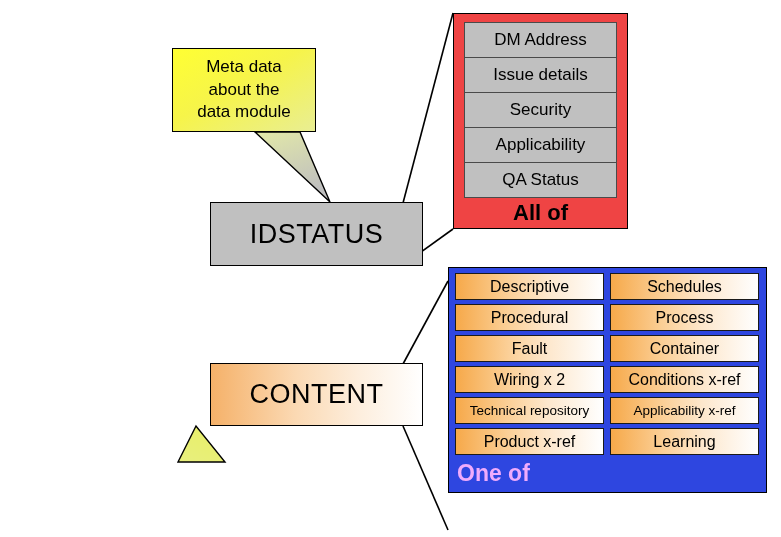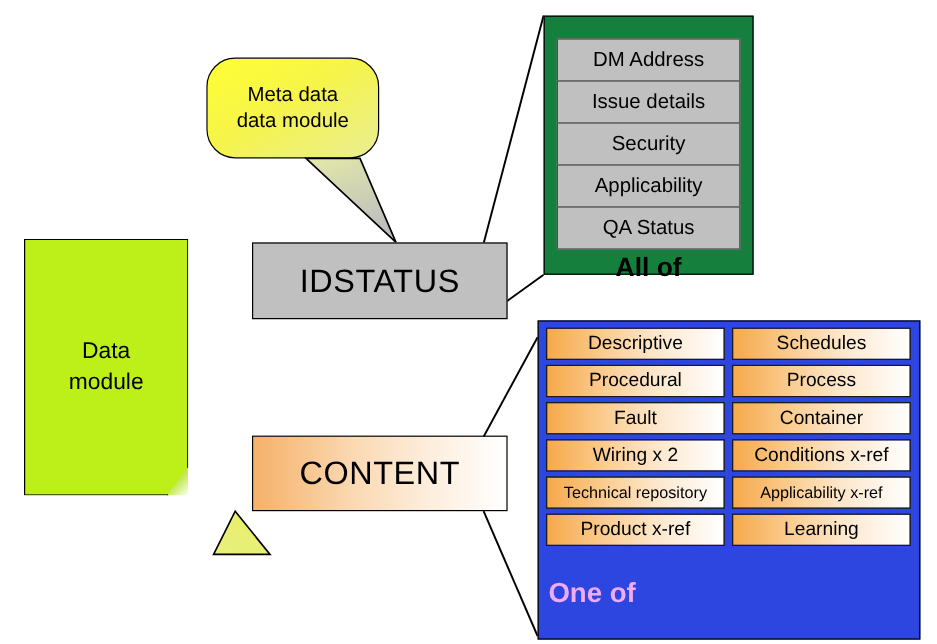--- a/index.html
+++ b/index.html
@@ -58,50 +58,49 @@
   .callout .bubble{
     position:absolute;left:0;top:0;
     border:1px solid #000;box-sizing:border-box;
     display:flex;align-items:center;justify-content:center;
     text-align:center;font-size:17px;line-height:1.32;
   }
   #callout-meta{left:172px;top:48px;width:144px;height:84px;}
   #callout-meta .bubble{
     width:144px;height:84px;
     background:linear-gradient(to bottom right,#ffff33 0%,#f6f44a 45%,#e9ee93 100%);
-    border-radius:24px;
   }
   #callout-user{left:95px;top:462px;width:141px;height:58px;}
   #callout-user .bubble{
     width:141px;height:58px;
     background:linear-gradient(to right,#f2f24d 0%,#dbdf86 45%,#bfbfbf 100%);
   }
 
   
   #allof-panel{
     position:absolute;left:453px;top:13px;width:175px;height:216px;
-    background:#15803d;border:1px solid #000;box-sizing:border-box;
-    padding:18px 10px 0 10px;
+    background:#ef4444;border:1px solid #000;box-sizing:border-box;
+    padding:8px 10px 0 10px;
   }
   #allof-panel .row{
     height:36px;background:#c0c0c0;border:1px solid #4a4a4a;
     box-sizing:border-box;margin-top:-1px;
     display:flex;align-items:center;justify-content:center;
     font-size:17px;
   }
   #allof-panel .row:first-child{margin-top:0;}
   #allof-panel .footer{
     margin-top:2px;text-align:center;font-weight:bold;font-size:22px;
   }
 
   
   #oneof-panel{
-    position:absolute;left:448px;top:267px;width:319px;height:266px;
+    position:absolute;left:448px;top:267px;width:319px;height:226px;
     background:#2e46e0;border:1px solid #000;box-sizing:border-box;
-    padding:5px 6px 20px 6px;
+    padding:5px 6px 1px 6px;
   }
   #oneof-panel .cols{display:flex;gap:6px;height:100%;position:relative;}
   #oneof-panel .col{display:flex;flex-direction:column;gap:4px;width:149px;}
   .chip{
     height:27px;border:1px solid #1a1a1a;box-sizing:border-box;
     background:linear-gradient(to right,#f6a94a 0%,#fbcf96 35%,#fde7cc 62%,#ffffff 100%);
     display:flex;align-items:center;justify-content:center;
     font-size:16px;white-space:nowrap;
   }
   .chip.small{font-size:13.5px;}
@@ -130,43 +129,34 @@
         <stop offset="0%" stop-color="#e3e9a8"></stop>
         <stop offset="100%" stop-color="#bfbfbf"></stop>
       </linearGradient>
       <linearGradient id="tailgradB" x1="0" y1="1" x2="0.5" y2="0">
         <stop offset="0%" stop-color="#e8ef7e"></stop>
         <stop offset="100%" stop-color="#e8ef6a"></stop>
       </linearGradient>
     </defs>
   </svg>
 
-  <div class="datamodule">
-    <div class="doc"></div>
-    <div class="fold"></div>
-    <div class="label">
-      <div>
-        <div>Data</div>
-        <div>module</div>
-      </div>
-    </div>
-  </div>
 
   <div id="idstatus" class="nodebox">
     <span>IDSTATUS</span>
   </div>
 
   <div id="content" class="nodebox">
     <span>CONTENT</span>
   </div>
 
   <div class="callout" id="callout-meta">
     <div class="bubble">
       <div>
         <div>Meta data</div>
+        <div>about the</div>
         <div>data module</div>
       </div>
     </div>
   </div>
 
 
   <div id="allof-panel">
     <div class="row">DM Address</div>
     <div class="row">Issue details</div>
     <div class="row">Security</div>

